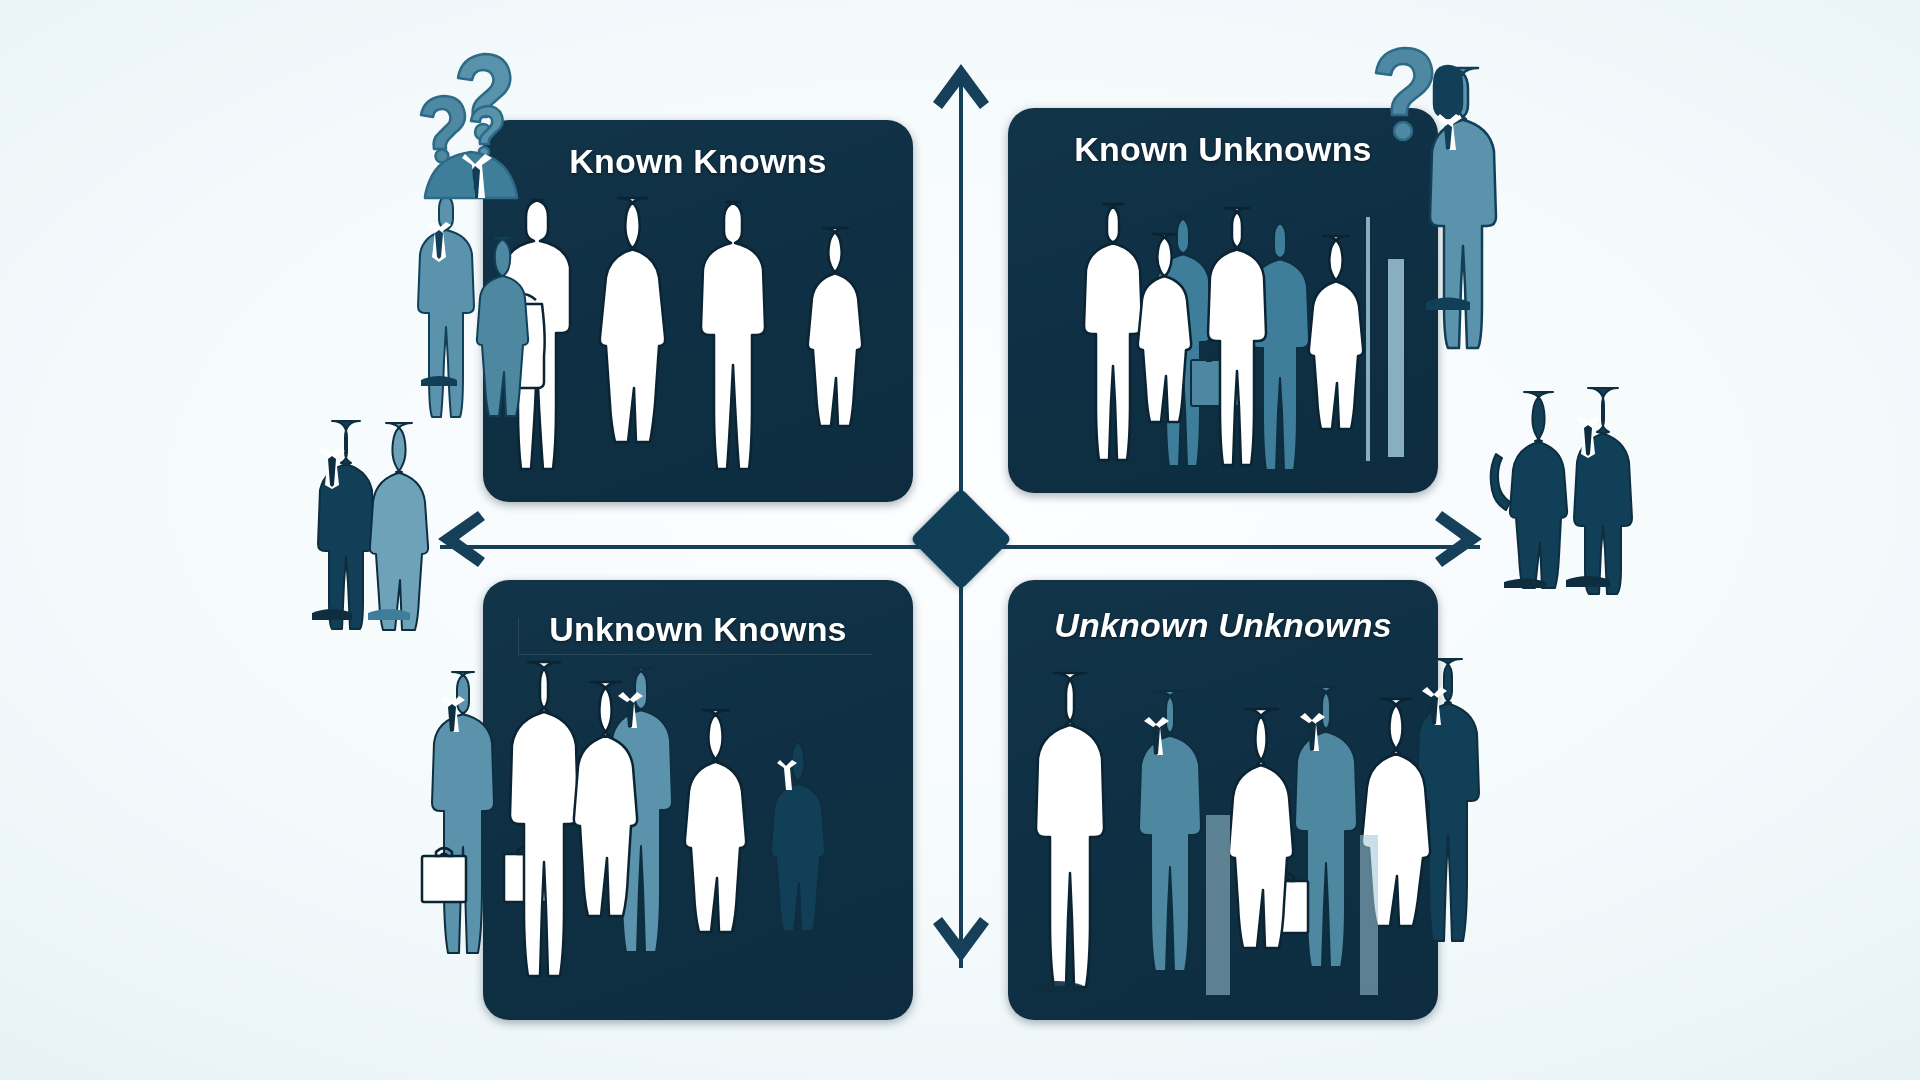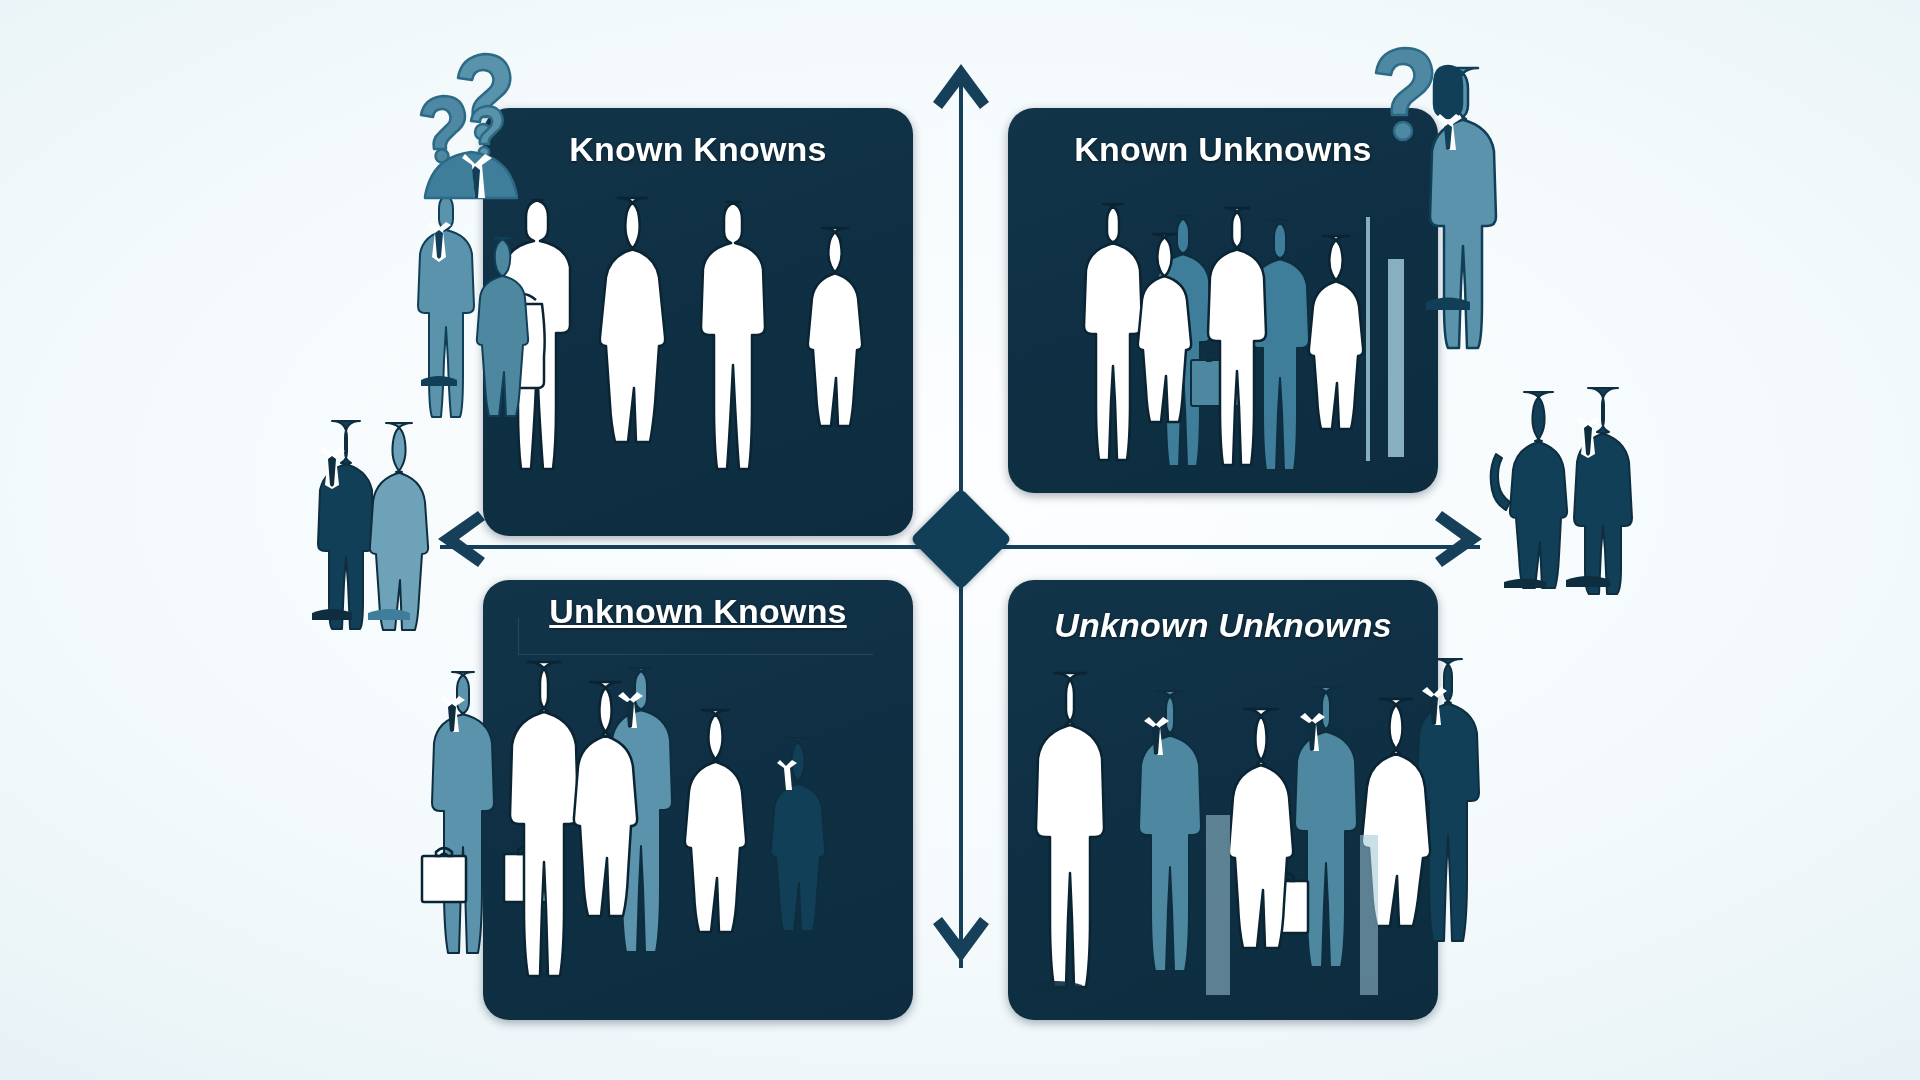--- a/index.html
+++ b/index.html
@@ -25,27 +25,27 @@
     position:absolute;
     left:0; right:0;
     text-align:center;
     color:#ffffff;
     font-size:34px;
     font-weight:bold;
     letter-spacing:.2px;
     text-shadow: 0 1px 3px rgba(0,0,0,.55);
     white-space:nowrap;
   }
-  #p-tl { left:483px; top:108px;  width:430px; height:428px; }
+  #p-tl { left:483px; top:120px;  width:430px; height:382px; }
   #p-tr { left:1008px; top:108px; width:430px; height:385px; }
   #p-bl { left:483px; top:580px;  width:430px; height:440px; }
   #p-br { left:1008px; top:580px; width:430px; height:440px; }
   #p-tl .panel-title { top:22px; }
   #p-tr .panel-title { top:22px; }
-  #p-bl .panel-title { top:12px;text-decoration:underline; }
+  #p-bl .panel-title { top:30px; }
   #p-br .panel-title { top:26px;font-style:italic; }
 
   
   .title-rule {
     position:absolute; left:35px; right:40px; top:74px; height:1px;
     background:rgba(255,255,255,.10);
   }
   .title-rule::before{
     content:""; position:absolute; left:0; top:-36px; width:1px; height:36px;
     background:rgba(255,255,255,.10);

